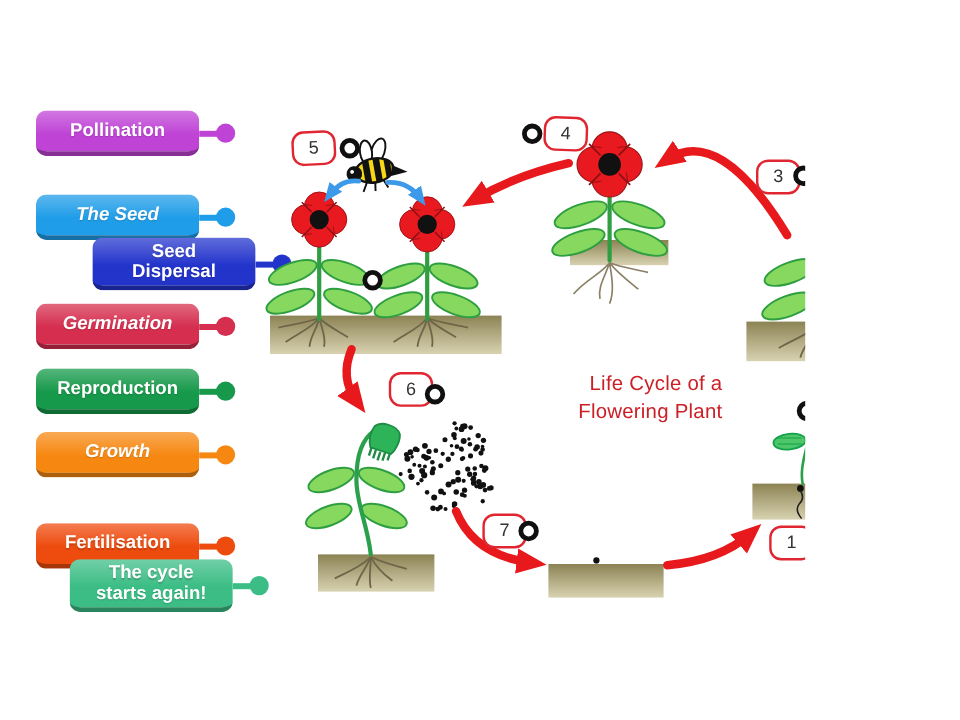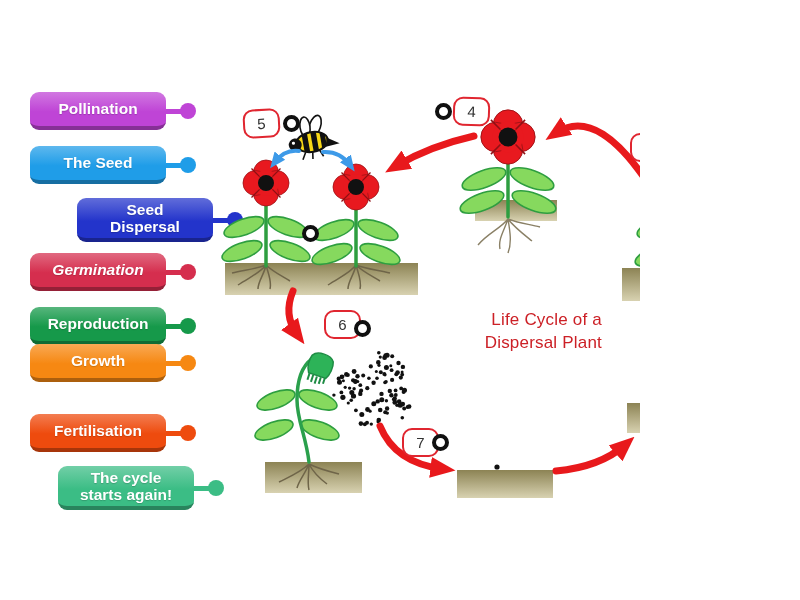--- a/index.html
+++ b/index.html
@@ -1,17 +1,17 @@
 <!DOCTYPE html>
 <html style="--title-red: #cc2026; --arrow-red: #e8191c; --arrow-blue: #3d9ae8; --marker-border: #e02630; --flower-red: #e8191f; --leaf-green: #86d95e; --stem-green: #2e9e40; --soil-top: #8c8354; --soil-bottom: #d8d2b1; --bee-yellow: #f8d816;"><head>
 <meta charset="utf-8">
 <style>
   html,body{margin:0;padding:0;background:#fff;}
   .stage{position:relative;width:640px;height:600px;background:#fff;overflow:hidden;
-         font-family:"Liberation Sans", sans-serif;}
+         font-family:"Liberation Sans", sans-serif;padding-left:31px;}
 
   
   .label-row{position:absolute;left:30px;display:flex;align-items:center;}
   .chip{width:136px;height:38px;box-sizing:border-box;display:flex;align-items:center;justify-content:center;
         border-radius:9px;color:#fff;font-weight:bold;font-size:15.5px;line-height:1.12;text-align:center;
         white-space:pre-line;padding:2px 2px;
         background:linear-gradient(180deg,var(--c-l) 0%,var(--c) 58%);
         border-bottom:4px solid var(--c-d);
         text-shadow:0 1px 1px rgba(0,0,0,.18);}
   .label-row.tall .chip{height:44px;}
@@ -46,47 +46,47 @@
 <body>
 
 <div class="stage">
 
   <div>
     <div class="label-row" style="top: 92px; --c: #bf44d6; --c-l: rgb(209,120,225); --c-d: rgb(134,48,150);">
       <div class="chip">Pollination</div>
       <div class="stem"></div>
       <div class="cdot"></div>
     </div>
-    <div class="label-row" style="top: 146px; --c: #1f9de8; --c-l: rgb(94,184,238); --c-d: rgb(22,110,162);">
+    <div class="label-row" style="top: 162px; font-style: italic; --c: #1f9de8; --c-l: rgb(94,184,238); --c-d: rgb(22,110,162);">
       <div class="chip">The Seed</div>
       <div class="stem"></div>
       <div class="cdot"></div>
     </div>
     <div class="label-row tall" style="top: 198px; margin-left: 47px; --c: #2334cb; --c-l: rgb(97,109,218); --c-d: rgb(25,36,142);">
       <div class="chip">Seed
 Dispersal</div>
       <div class="stem"></div>
       <div class="cdot"></div>
     </div>
     <div class="label-row" style="top: 253px; font-style: italic; --c: #d52e4e; --c-l: rgb(225,105,128); --c-d: rgb(149,32,55);">
       <div class="chip">Germination</div>
       <div class="stem"></div>
       <div class="cdot"></div>
     </div>
     <div class="label-row" style="top: 307px; --c: #16994a; --c-l: rgb(87,182,125); --c-d: rgb(15,107,52);">
       <div class="chip">Reproduction</div>
       <div class="stem"></div>
       <div class="cdot"></div>
     </div>
-    <div class="label-row" style="top: 344px; --c: #f68812; --c-l: rgb(249,169,84); --c-d: rgb(172,95,13);">
+    <div class="label-row" style="top: 360px; font-style: italic; --c: #f68812; --c-l: rgb(249,169,84); --c-d: rgb(172,95,13);">
       <div class="chip">Growth</div>
       <div class="stem"></div>
       <div class="cdot"></div>
     </div>
-    <div class="label-row" style="top: 414px; --c: #ee4b0e; --c-l: rgb(243,125,81); --c-d: rgb(167,53,10);">
+    <div class="label-row" style="top: 436px; --c: #ee4b0e; --c-l: rgb(243,125,81); --c-d: rgb(167,53,10);">
       <div class="chip">Fertilisation</div>
       <div class="stem"></div>
       <div class="cdot"></div>
     </div>
     <div class="label-row tall" style="top: 466px; margin-left: 28px; --c: #3bbd85; --c-l: rgb(114,207,167); --c-d: rgb(41,132,93);">
       <div class="chip">The cycle
 starts again!</div>
       <div class="stem"></div>
       <div class="cdot"></div>
     </div>
@@ -340,16 +340,16 @@
   <div class="marker-dot" style="left:664px;top:334px"></div>
   <div class="marker-dot" style="left:661px;top:138px"></div>
   <div class="marker-dot" style="left:435px;top:103px"></div>
   <div class="marker-dot" style="left:283px;top:115px"></div>
   <div class="marker-dot" style="left:354px;top:320px"></div>
   <div class="marker-dot" style="left:432px;top:434px"></div>
   <div class="marker-dot" style="left:302px;top:225px"></div>
 
   <div class="title">
     <span>Life Cycle of a</span>
-    <span>Dispersal Plant</span>
+    <span>Flowering Plant</span>
   </div>
 
 </div>
 
 </body></html>

